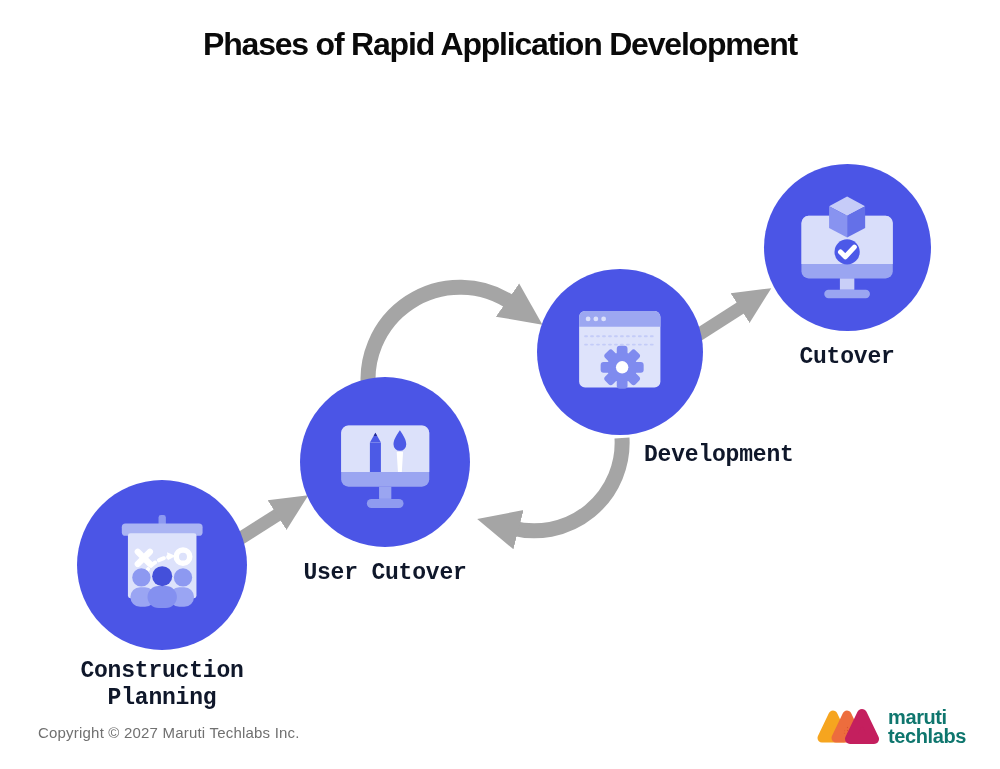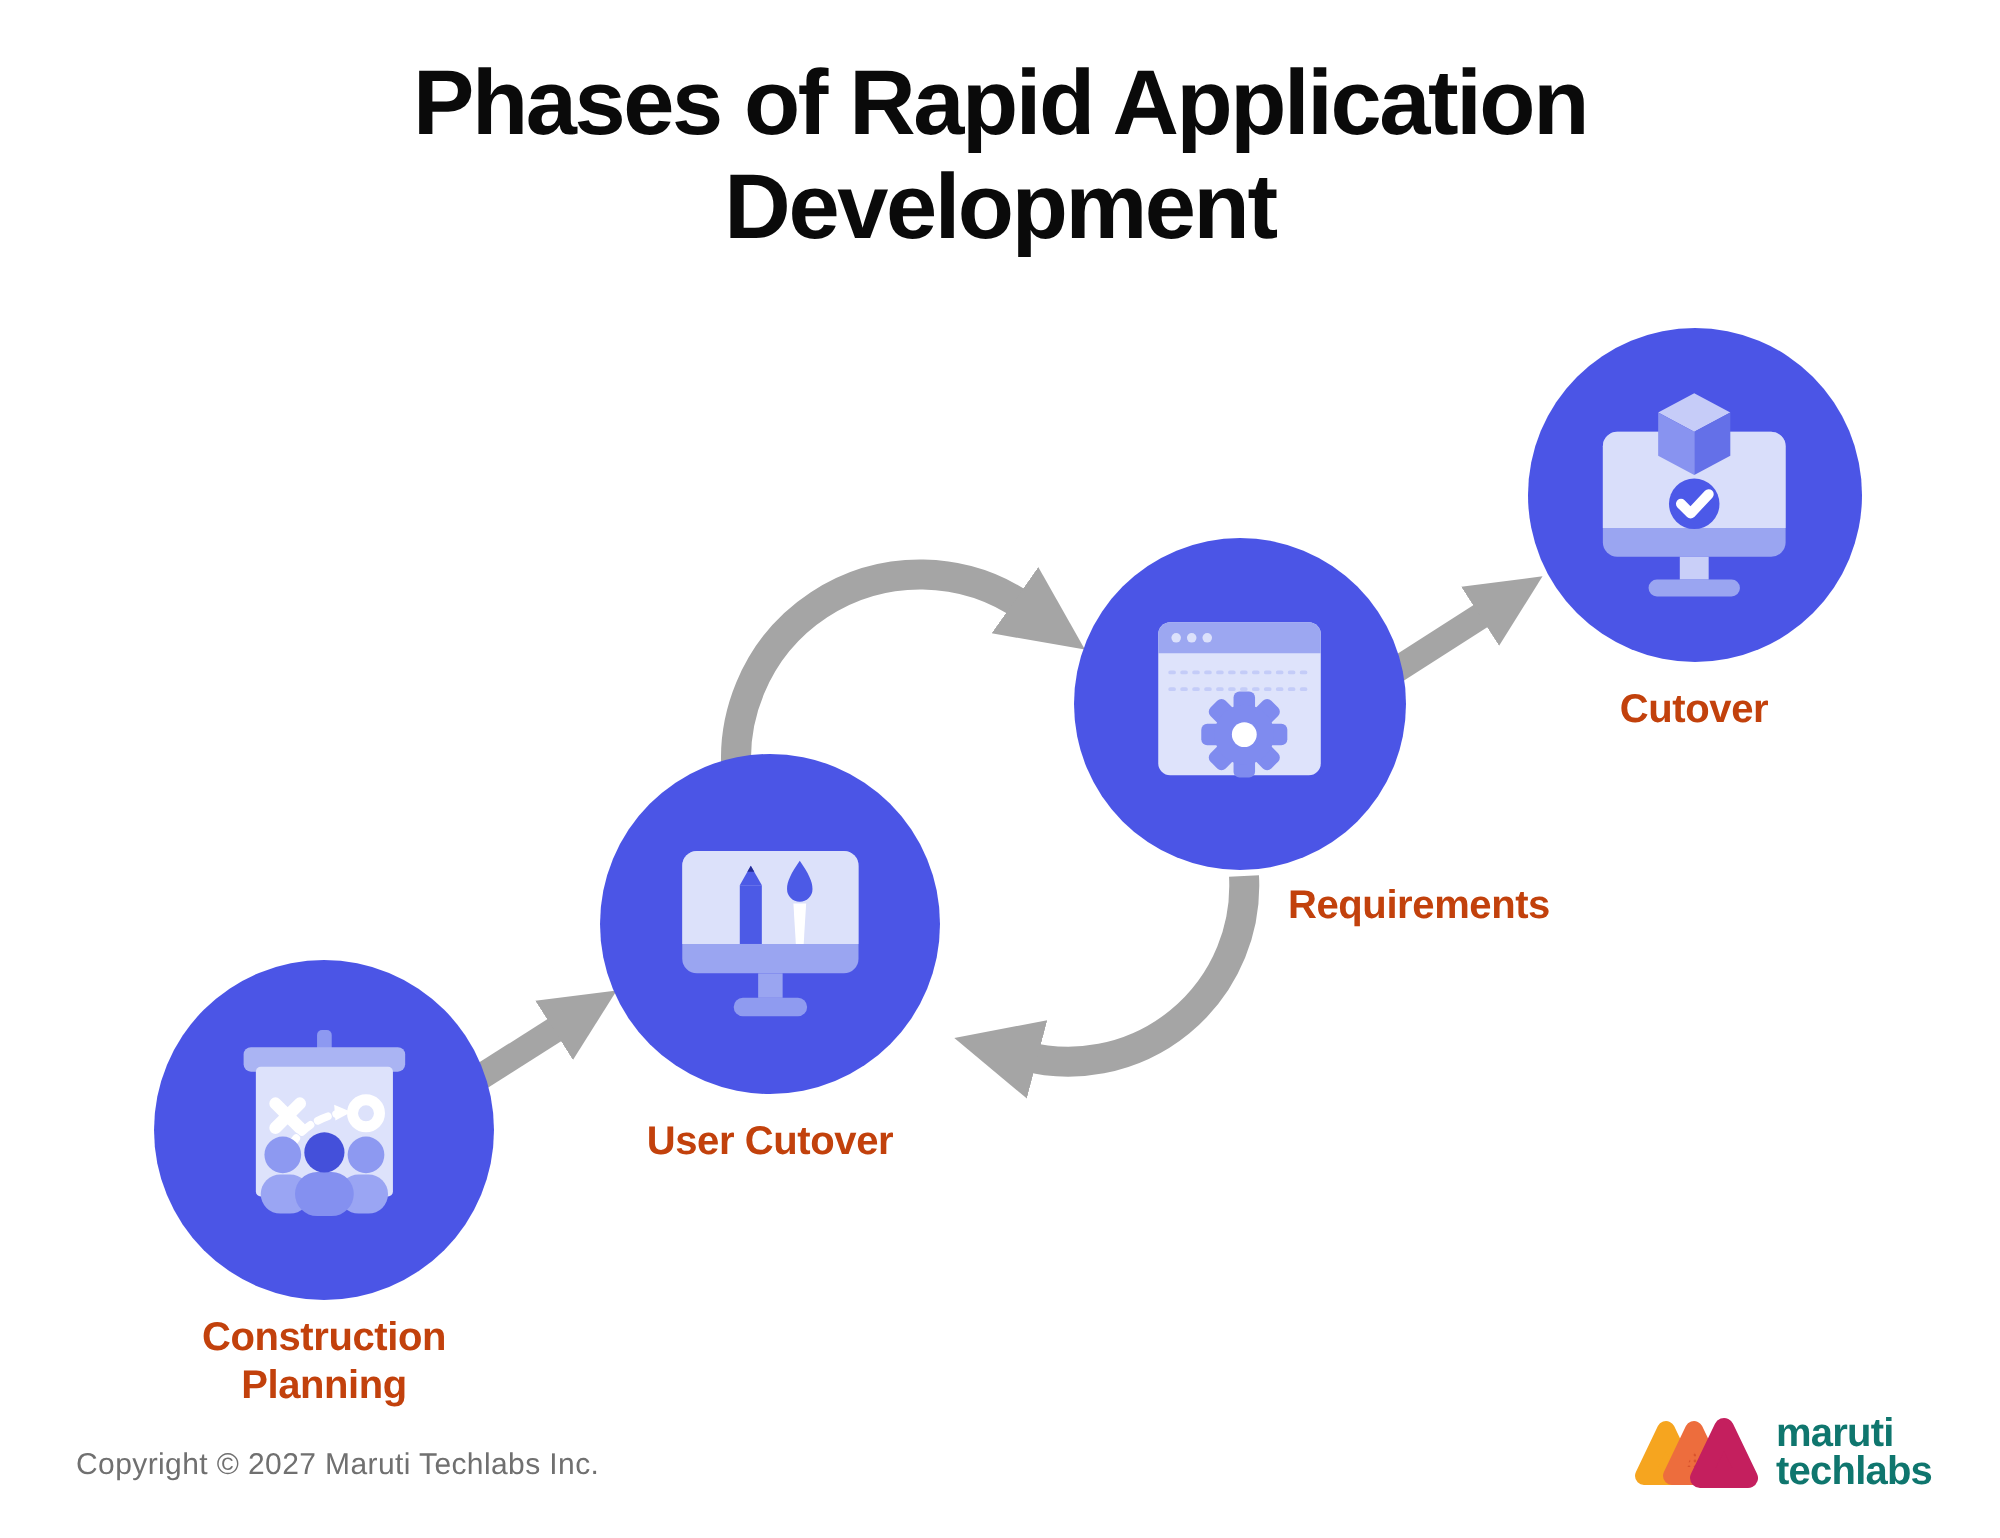--- a/index.html
+++ b/index.html
@@ -13,21 +13,21 @@
     overflow: hidden;
     margin: 0 auto;
   }
   .title {
     position: absolute;
     top: 26px;
     left: 50%;
     transform: translateX(-50%);
     width: 820px;
     text-align: center;
-    font-size: 46px;
+    font-size: 32px;
     line-height: 1.13;
     font-weight: 800;
     letter-spacing: -1.2px;
     color: #0a0a0a;
   }
   .arrows {
     position: absolute;
     left: 0; top: 0;
     width: 1000px; height: 769px;
     z-index: 1;
@@ -39,25 +39,26 @@
     z-index: 2;
     display: flex;
     align-items: center;
     justify-content: center;
   }
   .node svg { width: 72%; height: 72%; }
   .phase-label {
     position: absolute;
     z-index: 3;
     font-weight: 800;
-    font-size: 20px;
+    font-size: 23px;
     line-height: 1.18;
     letter-spacing: -0.2px;
-    color: #c2410c;
+    color: #0f172a;
     text-align: center;
+    font-family: Liberation Mono, monospace;
   }
   .label-req    { left: 77px;  top: 658px; width: 170px; }
   .label-design { left: 285px; top: 560px; width: 200px; }
   .label-constr { left: 644px; top: 442px; width: 220px; text-align: left; }
   .label-cut    { left: 767px; top: 344px; width: 160px; }
   .copyright {
     position: absolute;
     left: 38px; top: 724px;
     font-size: 15px;
     color: #707070;
@@ -145,21 +146,21 @@
       <g fill="#7f8bef" transform="translate(52,63)">
         <rect x="-4.5" y="-18" width="9" height="36" rx="2.5"></rect>
         <rect x="-4.5" y="-18" width="9" height="36" rx="2.5" transform="rotate(45)"></rect>
         <rect x="-4.5" y="-18" width="9" height="36" rx="2.5" transform="rotate(90)"></rect>
         <rect x="-4.5" y="-18" width="9" height="36" rx="2.5" transform="rotate(135)"></rect>
         <circle r="12.5"></circle>
         <circle r="5.2" fill="#ffffff"></circle>
       </g>
     </svg>
   </div>
-  <div class="phase-label label-constr">Requirements</div>
+  <div class="phase-label label-constr">Development</div>
 
   <div class="node" style="left:764px; top:164px; width:167px; height:167px;">
     <svg viewBox="0 0 100 100">
       <rect x="12" y="24" width="76" height="52" rx="6" fill="#9aa5f1"></rect>
       <path d="M12 30 a6 6 0 0 1 6 -6 h64 a6 6 0 0 1 6 6 v34 h-76 z" fill="#d9defa"></path>
       <path d="M50 8 L65 16 L50 24 L35 16 z" fill="#c6ccf8"></path>
       <path d="M35 16 L50 24 L50 42 L35 34 z" fill="#8893f0"></path>
       <path d="M65 16 L50 24 L50 42 L65 34 z" fill="#6470e8"></path>
       <circle cx="50" cy="54" r="10.5" fill="#4c59e8"></circle>
       <path d="M44.5 54 L48.5 58 L56 50" stroke="#ffffff" stroke-width="4.2" fill="none" stroke-linecap="round" stroke-linejoin="round"></path>

